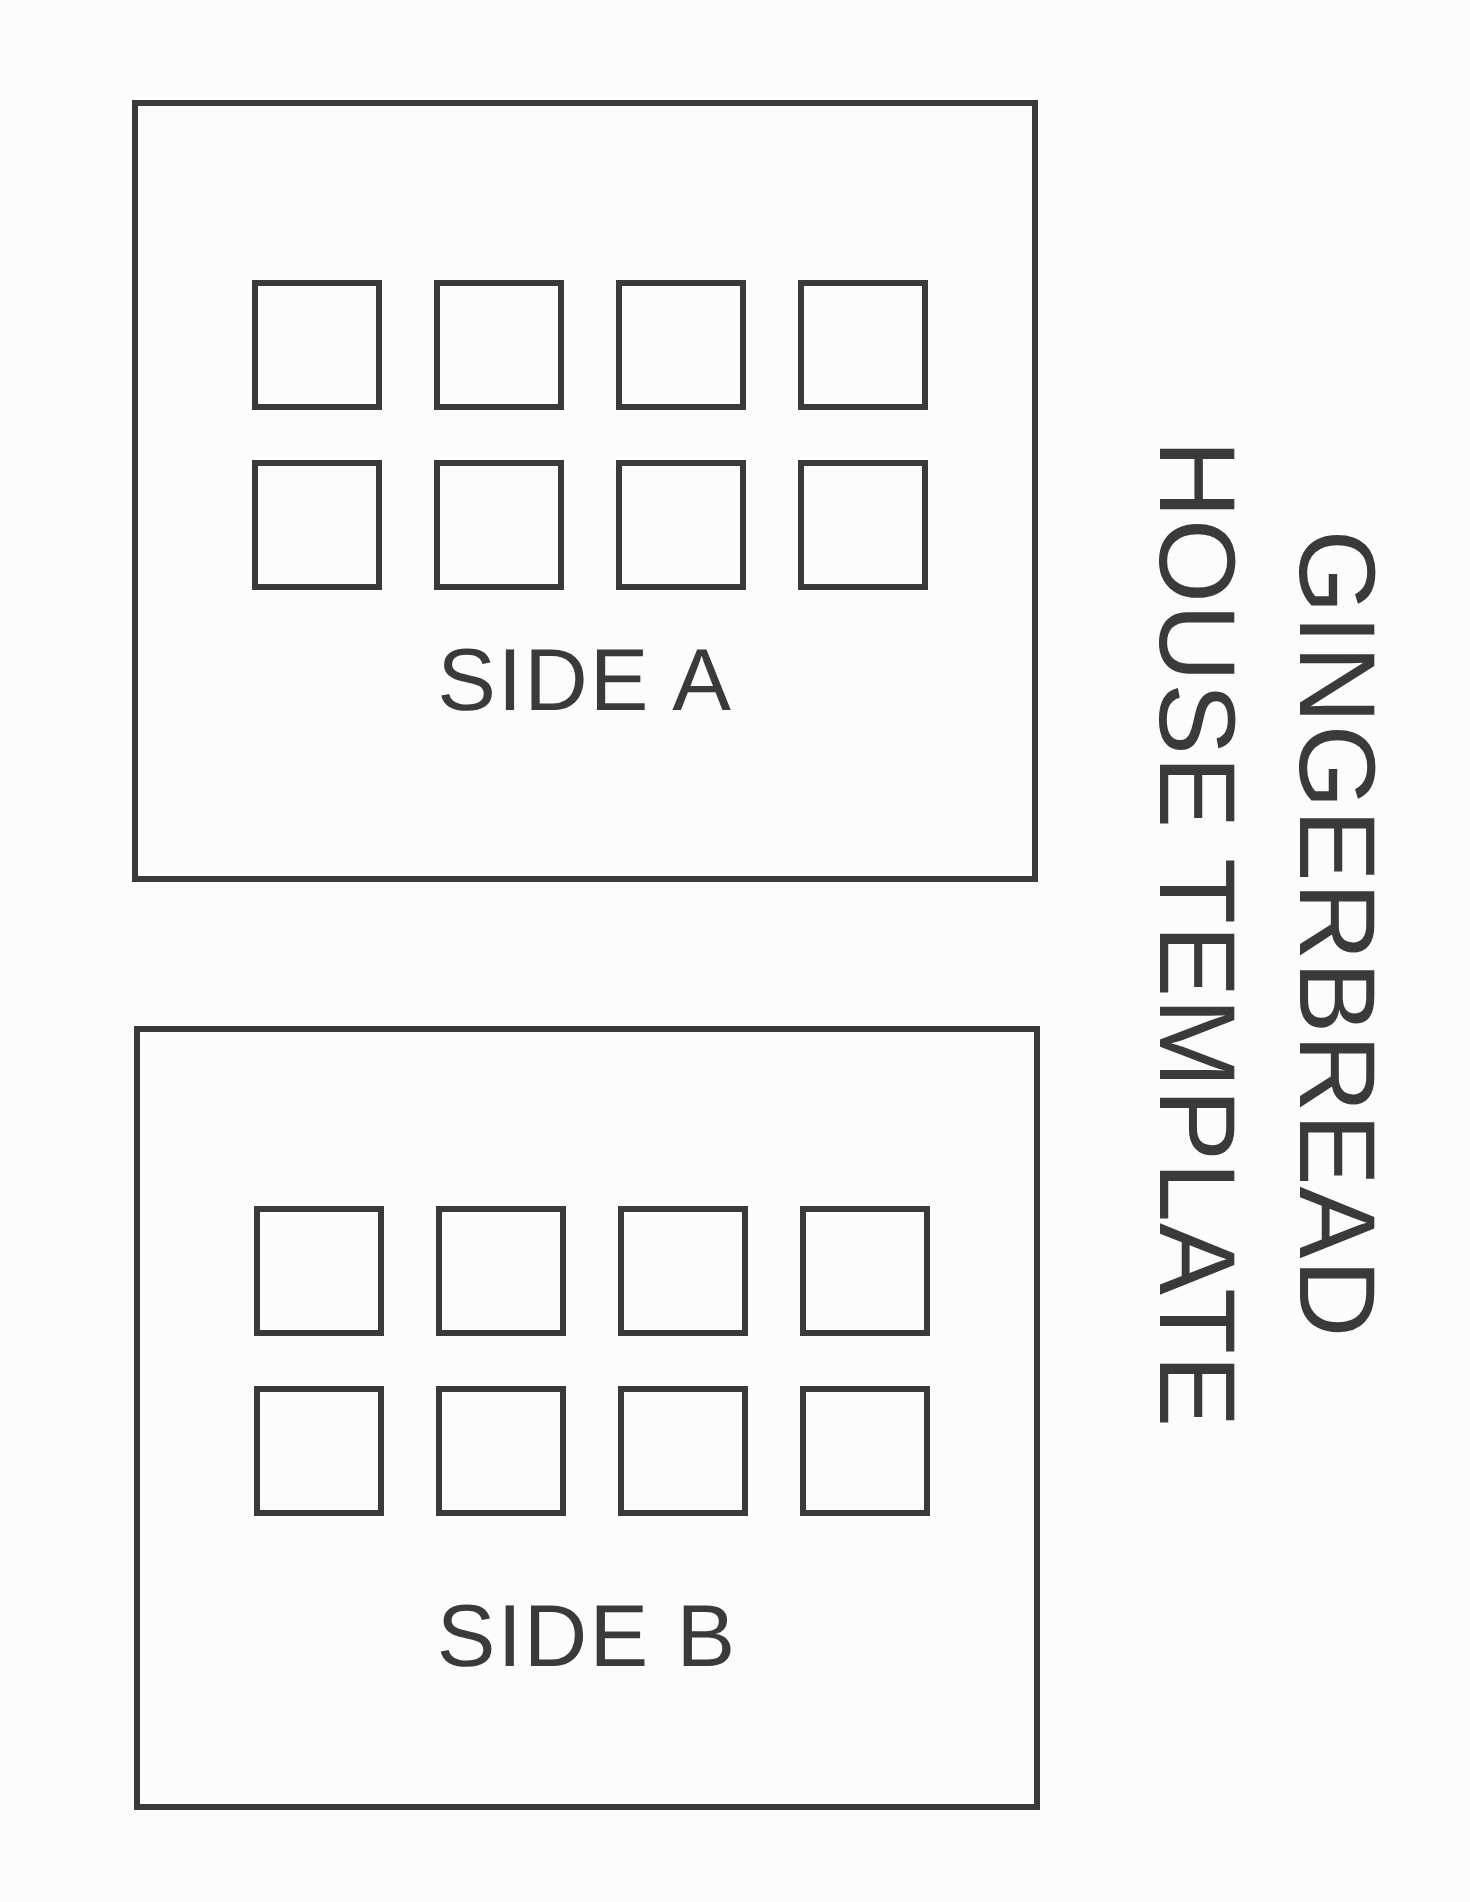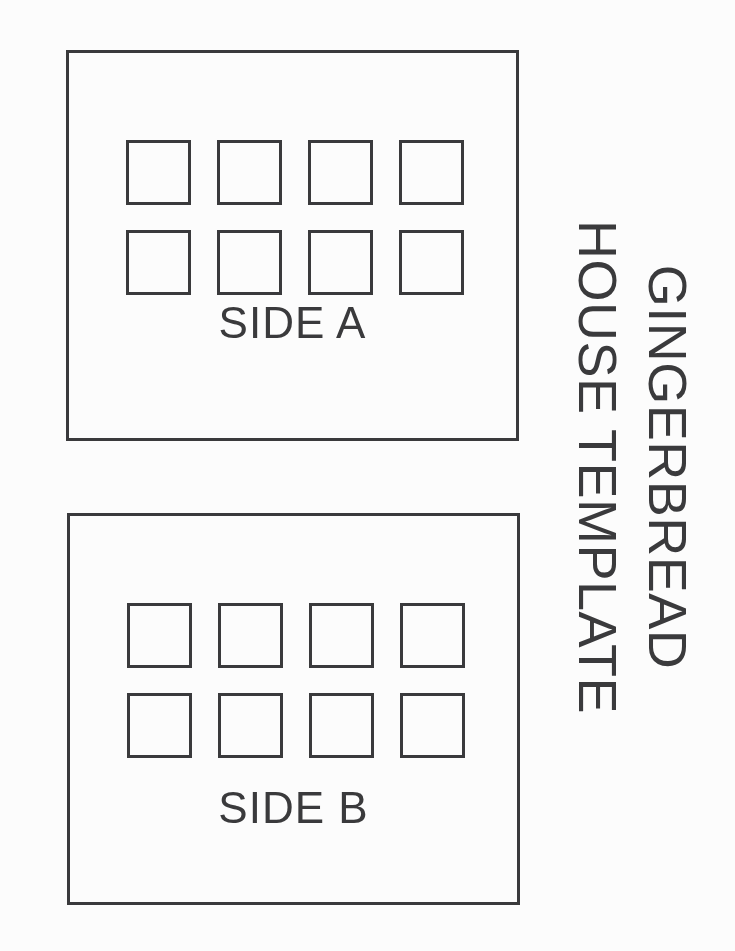--- a/index.html
+++ b/index.html
@@ -40,22 +40,22 @@
   .panel-label {
     position: absolute;
     left: 0; right: 0;
     text-align: center;
     color: var(--ink);
     font-size: 44px;
     letter-spacing: 1px;
     line-height: 1.0;
     white-space: nowrap;
   }
-  .panel.side-a .panel-label { top: 248px; }
-  .panel.side-b .panel-label { top: 270px; }
+  .panel.side-a .panel-label { top: 266px; }
+  .panel.side-b .panel-label { top: 281px; }
   .vertical-title {
     position: absolute;
     left: 633px; top: 467px;
     transform: translate(-50%, -50%) rotate(90deg);
     transform-origin: center center;
     text-align: center;
     color: var(--ink);
     font-size: 54px;
     line-height: 70px;
     letter-spacing: 0.5px;

